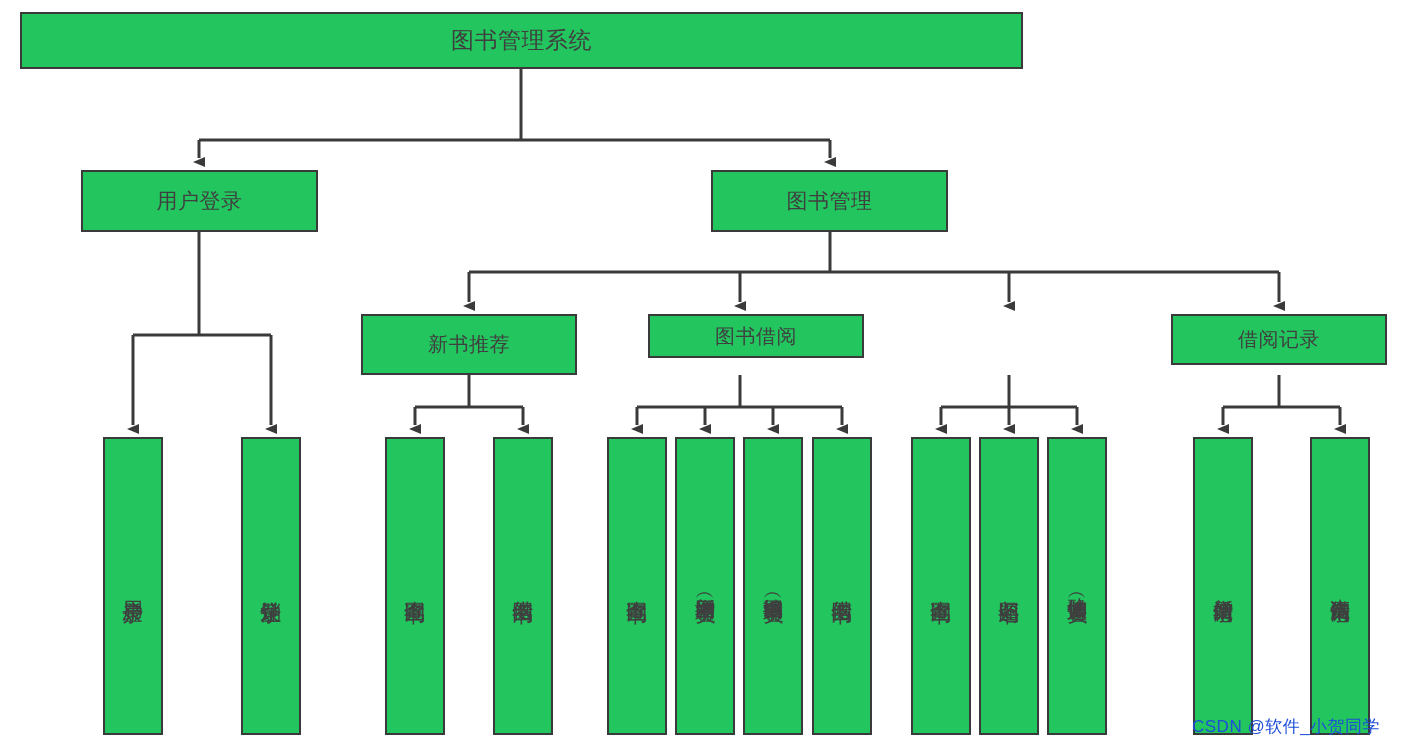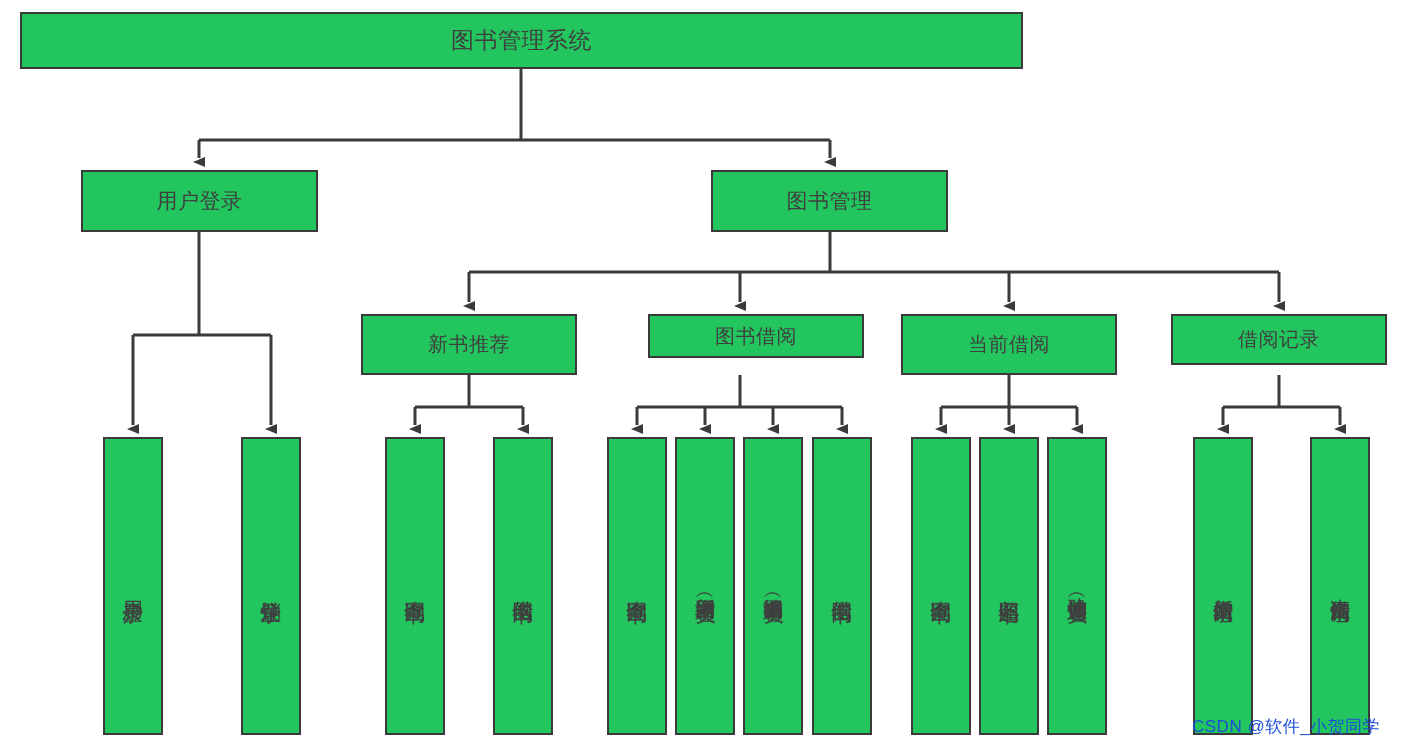--- a/index.html
+++ b/index.html
@@ -136,23 +136,20 @@
   <div class="node node-l1" style="left:711px; top:170px; width:237px; height:62px;">
     <span class="label">图书管理</span>
   </div>
 
   <div class="node node-l2" style="left:361px; top:314px; width:216px; height:61px;">
     <span class="label">新书推荐</span>
   </div>
   <div class="node node-l2" style="left:632px; top:314px; width:216px; height:44px;margin-left:16px;">
     <span class="label">图书借阅</span>
   </div>
-  <div class="node node-l2" style="left:901px; top:314px; width:216px; height:61px;">
-    <span class="label">当前借阅</span>
-  </div>
   <div class="node node-l2" style="left:1171px; top:314px; width:216px; height:51px;">
     <span class="label">借阅记录</span>
   </div>
 
   <div class="node node-leaf" style="left:103px; top:437px; width:60px; height:298px;">
     <span class="label">用户登录</span>
   </div>
   <div class="node node-leaf" style="left:241px; top:437px; width:60px; height:298px;">
     <span class="label">注销登录</span>
   </div>

